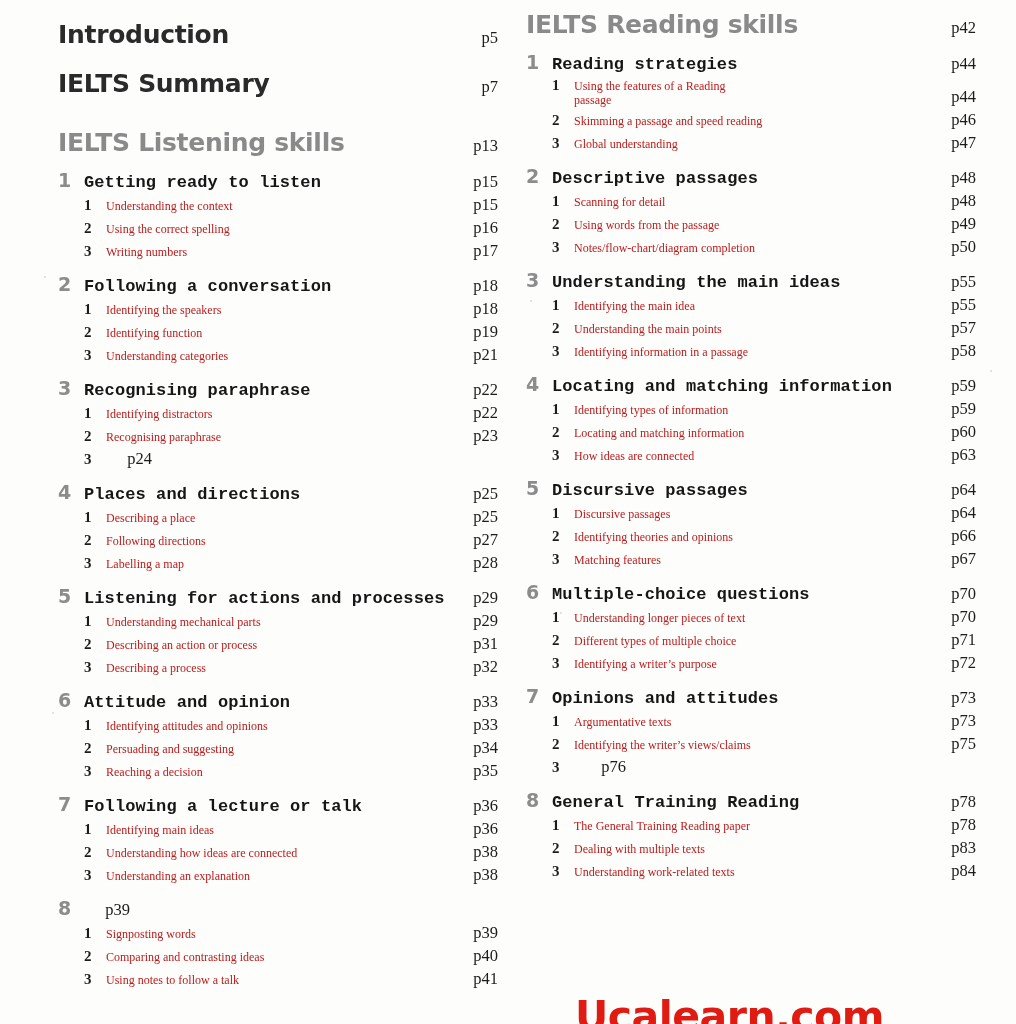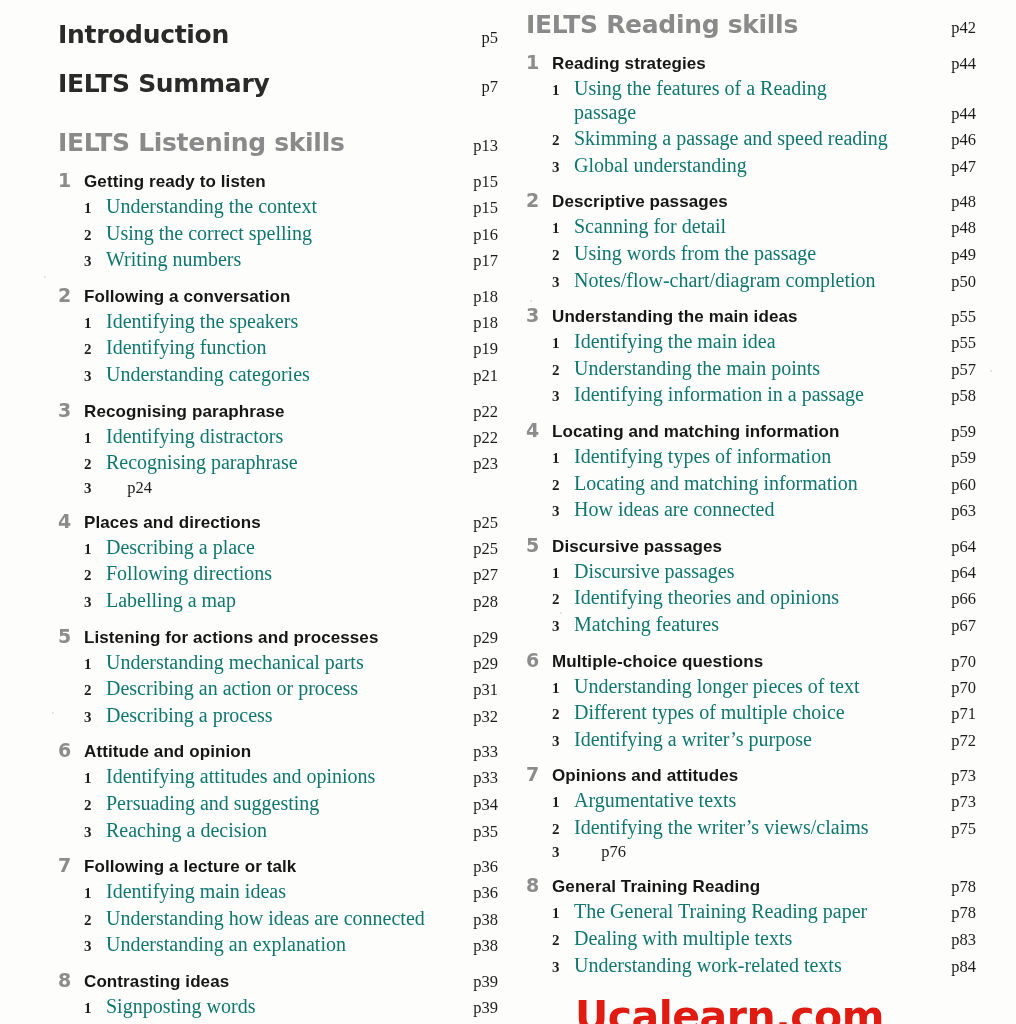--- a/index.html
+++ b/index.html
@@ -71,21 +71,21 @@
   .unit-num {
     flex: 0 0 26px;
     font-family: "DejaVu Sans", "Liberation Sans", sans-serif;
     font-weight: bold;
     font-size: 19px;
     color: #8c8c8c;
     line-height: 1;
   }
   .unit-title {
     flex: 1 1 auto;
-    font-family: Liberation Sans, sans-serif;
+    font-family: Liberation Mono, monospace;
     font-weight: bold;
     font-size: 17px;
     color: #161616;
     letter-spacing: 0.1px;
   }
   .row-page {
     flex: 0 0 auto;
     min-width: 46px;
     text-align: right;
     font-size: 16.5px;
@@ -101,22 +101,22 @@
   .sub-num {
     flex: 0 0 22px;
     margin-left: 26px;
     font-family: "Liberation Serif", serif;
     font-weight: bold;
     font-size: 15px;
     color: #1c1c1c;
   }
   .sub-title {
     flex: 1 1 auto;
-    font-size: 20px;
-    color: #0f766e;
+    font-size: 12px;
+    color: #b91c1c;
     line-height: 1.18;
   }
   .sub-title .wrap2 { display: block; }
 
   
   .col-right .row-page,
   .col-right .ph-page { min-width: 52px; }
 
   
   .logo {
@@ -318,21 +318,20 @@
       <div class="sub">
         <span class="sub-num">3</span>
         <span class="sub-title">Understanding an explanation</span>
         <span class="row-page">p38</span>
       </div>
     </div>
 
     <div class="unit">
       <div class="unit-head">
         <span class="unit-num">8</span>
-        <span class="unit-title">Contrasting ideas</span>
         <span class="row-page">p39</span>
       </div>
       <div class="sub">
         <span class="sub-num">1</span>
         <span class="sub-title">Signposting words</span>
         <span class="row-page">p39</span>
       </div>
       <div class="sub">
         <span class="sub-num">2</span>
         <span class="sub-title">Comparing and contrasting ideas</span>

